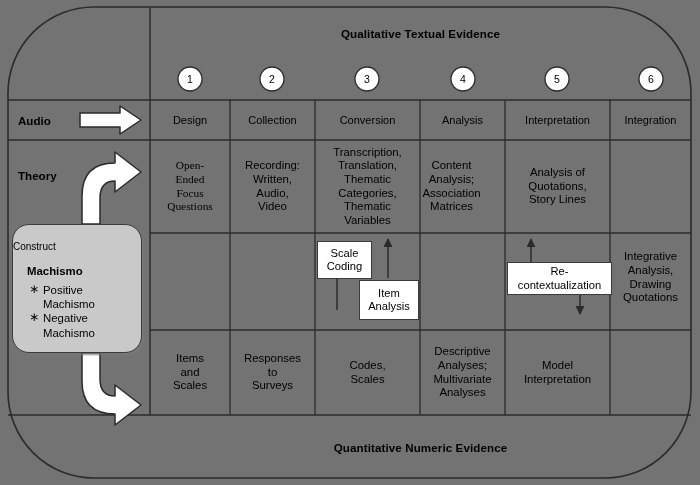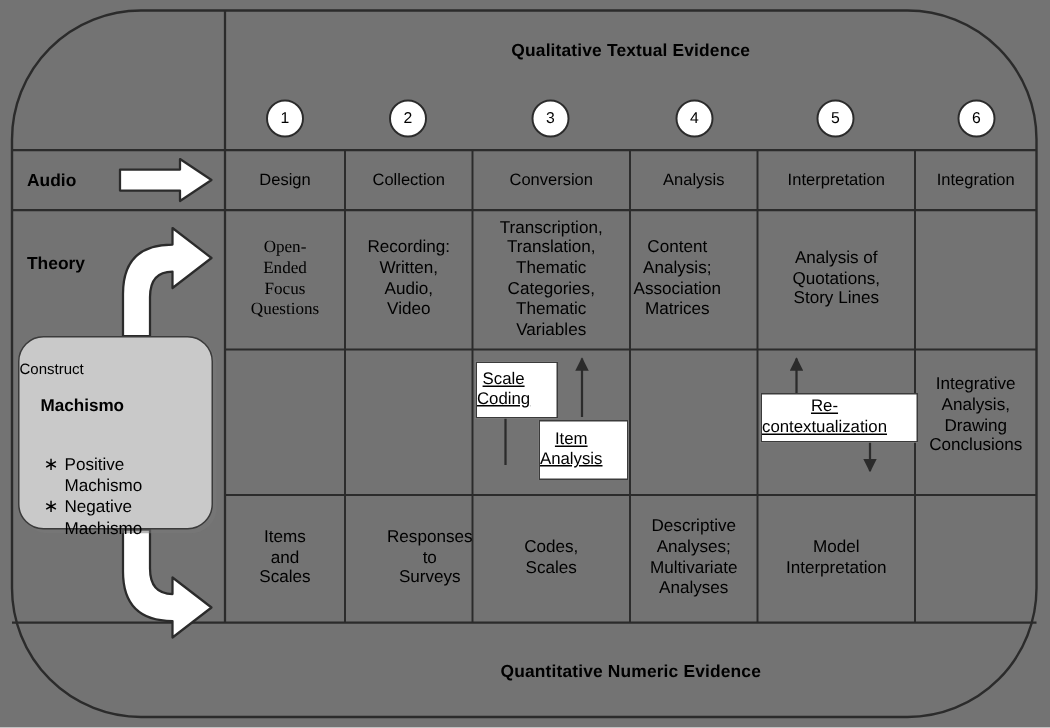--- a/index.html
+++ b/index.html
@@ -14,27 +14,27 @@
   .hdrband{font-size:11.6px;font-weight:bold;letter-spacing:.1px;}
   .stagehd{font-size:11.6px;font-weight:bold;}
   .stagecell{font-size:11px;}
   .numtxt{font-size:10.5px;}
 
   .gbox{position:absolute;left:12px;top:224px;width:130px;height:129px;
         background:#c9c9c9;border:1.4px solid #3b3b3b;border-radius:17px;
         box-sizing:border-box;box-shadow:2.5px 2.5px 0 rgba(120,120,120,.55);}
   .gb-construct{position:absolute;left:0;right:0;top:16px;text-align:left;font-size:10px;}
   .gb-title{position:absolute;left:14px;top:40px;font-size:11.4px;font-weight:bold;}
-  .gb-list{position:absolute;left:14px;top:58px;right:8px;font-size:11.4px;line-height:14.2px;margin-top:20px;}
+  .gb-list{position:absolute;left:14px;top:58px;right:8px;font-size:11.4px;line-height:14.2px;}
   .gb-li{position:relative;padding-left:16px;}
   .gb-li:before{content:"\2217";position:absolute;left:2px;top:-1px;font-size:12px;}
 
   .minibox{position:absolute;background:#fff;border:1.4px solid #3b3b3b;
-           box-sizing:border-box;display:flex;align-items:center;
-           text-align:center;font-size:11.2px;line-height:13.4px;white-space:pre-line;text-decoration:underline;}
+           box-sizing:border-box;display:flex;align-items:center;justify-content:center;
+           text-align:center;font-size:11.2px;line-height:13.4px;white-space:pre-line;}
 </style>
 </head>
 <body>
 
 <div id="stage">
 
   <svg id="svgroot" viewBox="0 0 700 485">
     <defs>
       <marker id="ar" viewBox="0 0 10 10" refX="9" refY="5" markerWidth="6" markerHeight="6" orient="auto-start-reverse">
         <path d="M0,0 L10,5 L0,10 z" fill="#2b2b2b"></path>
@@ -159,29 +159,29 @@
   <div class="cellwrap" style="left:505px;top:140px;width:105px;height:93px;">
       <span class="celltxt">Analysis of
 Quotations,
 Story Lines</span>
     </div>
 
   <div class="cellwrap" style="left:610px;top:140px;width:81px;height:275px;">
     <span class="celltxt">Integrative
 Analysis,
 Drawing
-Conclusions</span>
+Quotations</span>
   </div>
 
   <div class="cellwrap" style="left:150px;top:330px;width:80px;height:85px;">
       <span class="celltxt">Items
 and
 Scales</span>
     </div>
-  <div class="cellwrap" style="left:230px;top:330px;width:85px;height:85px;justify-content:flex-end;">
+  <div class="cellwrap" style="left:230px;top:330px;width:85px;height:85px;">
       <span class="celltxt">Responses
 to
 Surveys</span>
     </div>
   <div class="cellwrap" style="left:315px;top:330px;width:105px;height:85px;">
       <span class="celltxt">Codes,
 Scales</span>
     </div>
   <div class="cellwrap" style="left:420px;top:330px;width:85px;height:85px;">
       <span class="celltxt">Descriptive

